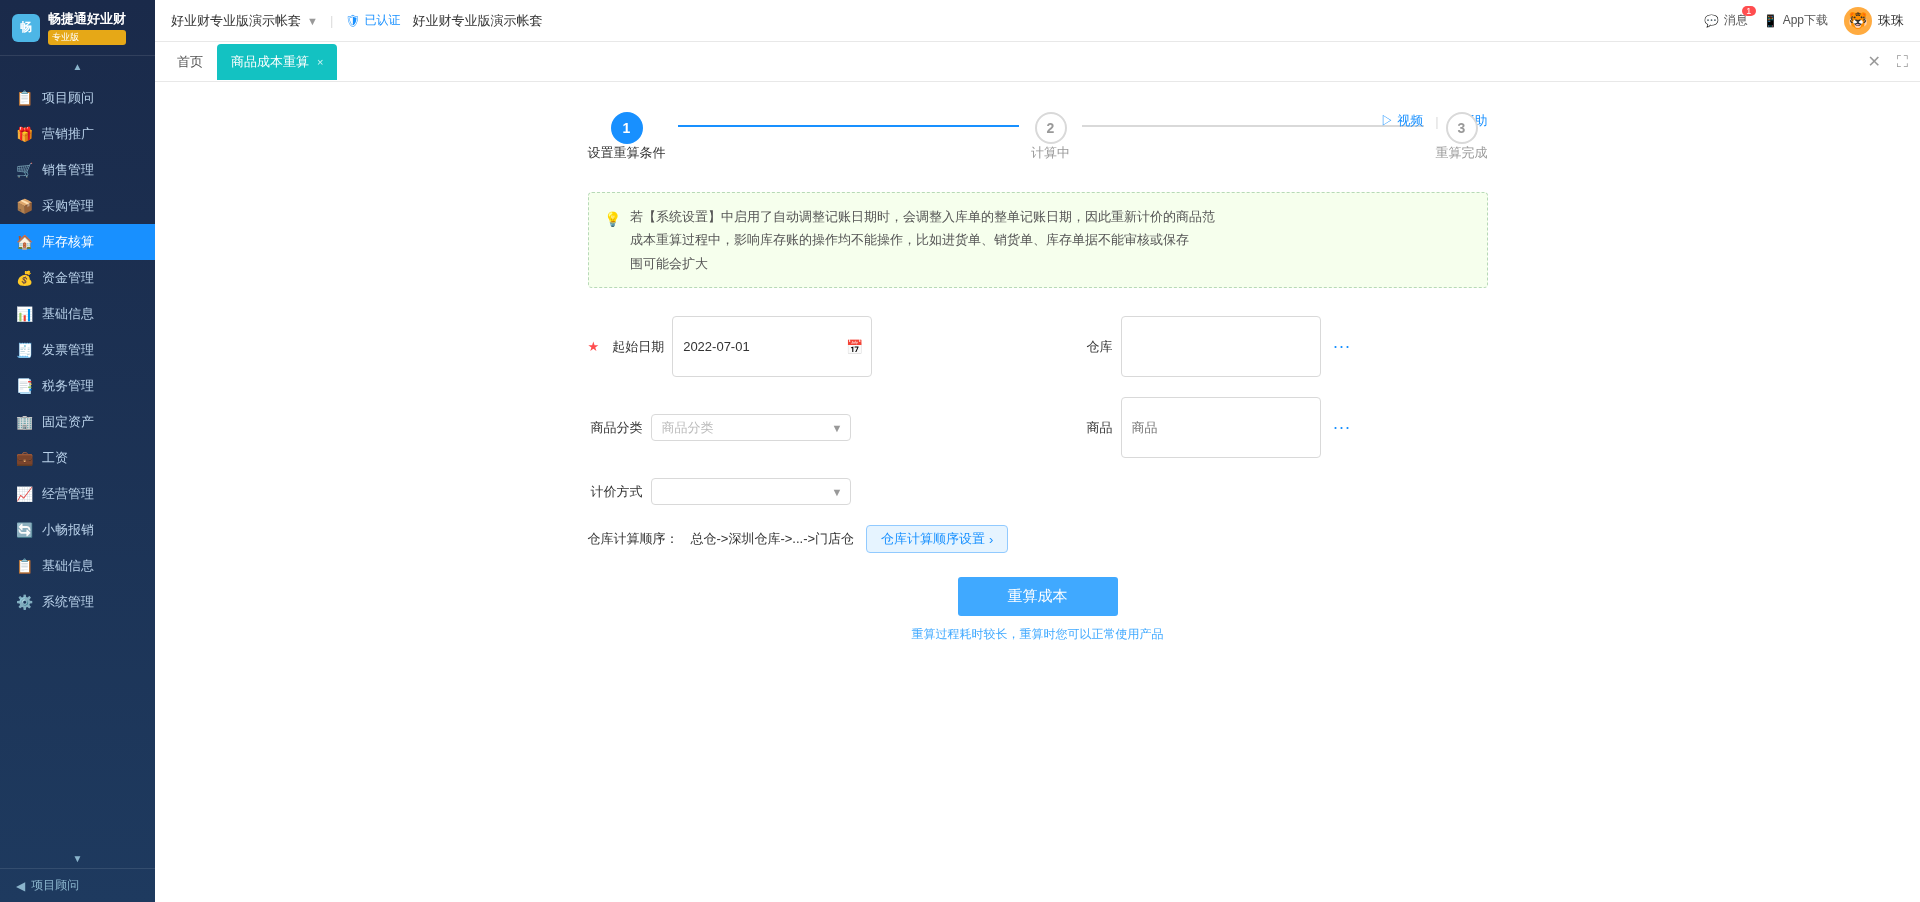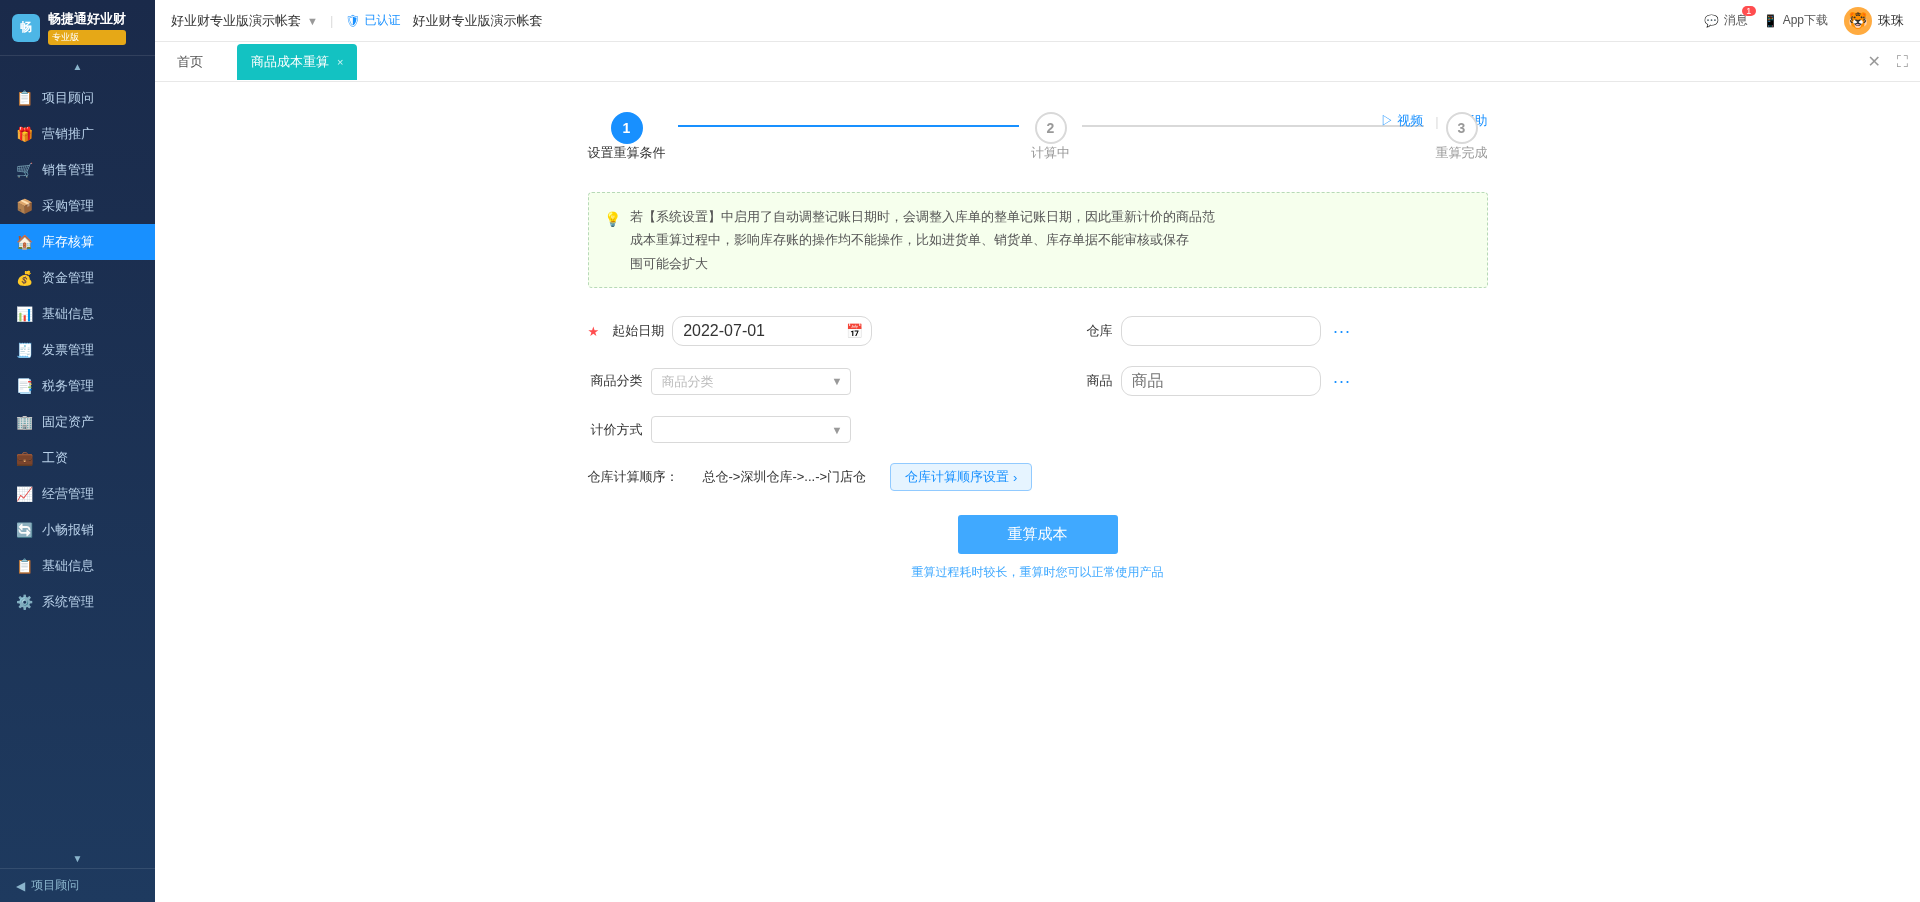--- a/index.html
+++ b/index.html
@@ -121,21 +121,21 @@
     .topbar-username { color: #333; font-size: 13px; text-align: right; }
 
     
     .tabbar {
       height: 40px;
       background: white;
       display: flex;
       align-items: center;
       padding: 0 8px;
       border-bottom: 1px solid #e8e8e8;
-      gap: 20px;
+      gap: 0;
     }
     .tab {
       display: flex; align-items: center; gap: 6px;
       padding: 6px 14px; border-radius: 4px 4px 0 0;
       font-size: 13px; cursor: pointer; height: 36px;
     }
     .tab-home { color: #555; }
     .tab-active {
       background: #13c2c2; color: white;
     }
@@ -230,23 +230,23 @@
       gap: 8px;
       flex: 1;
     }
     .form-label {
       color: #333; font-size: 13px;
       white-space: nowrap; min-width: 55px; text-align: right;
     }
     .form-required { color: #ff4d4f; margin-right: 2px; }
     .form-input {
       border: 1px solid #d9d9d9;
-      border-radius: 11px;
-      padding: 5px 10px;
-      font-size: 16px;
+      border-radius: 4px;
+      padding: 22px 10px;
+      font-size: 13px;
       color: #333;
       width: 200px;
       outline: none;
       background: white;
     }
     .form-date-wrapper {
       position: relative; display: flex; align-items: center;
     }
     .form-date-icon {
       position: absolute; right: 8px; color: #1890ff; font-size: 14px;
@@ -271,21 +271,21 @@
     .form-dots {
       color: #1890ff; font-size: 18px; cursor: pointer; margin-left: 4px;
     }
     .form-input-placeholder { color: #bbb; }
 
     
     .warehouse-row {
       display: flex;
       align-items: center;
       margin-bottom: 24px;
-      gap: 24px;
+      gap: 12px;
     }
     .warehouse-label { color: #333; font-size: 13px; }
     .warehouse-value { color: #333; font-size: 13px; }
     .warehouse-btn {
       border: 1px solid #91caff;
       background: #e6f4ff;
       color: #1890ff;
       border-radius: 4px;
       padding: 4px 14px;
       font-size: 13px;

